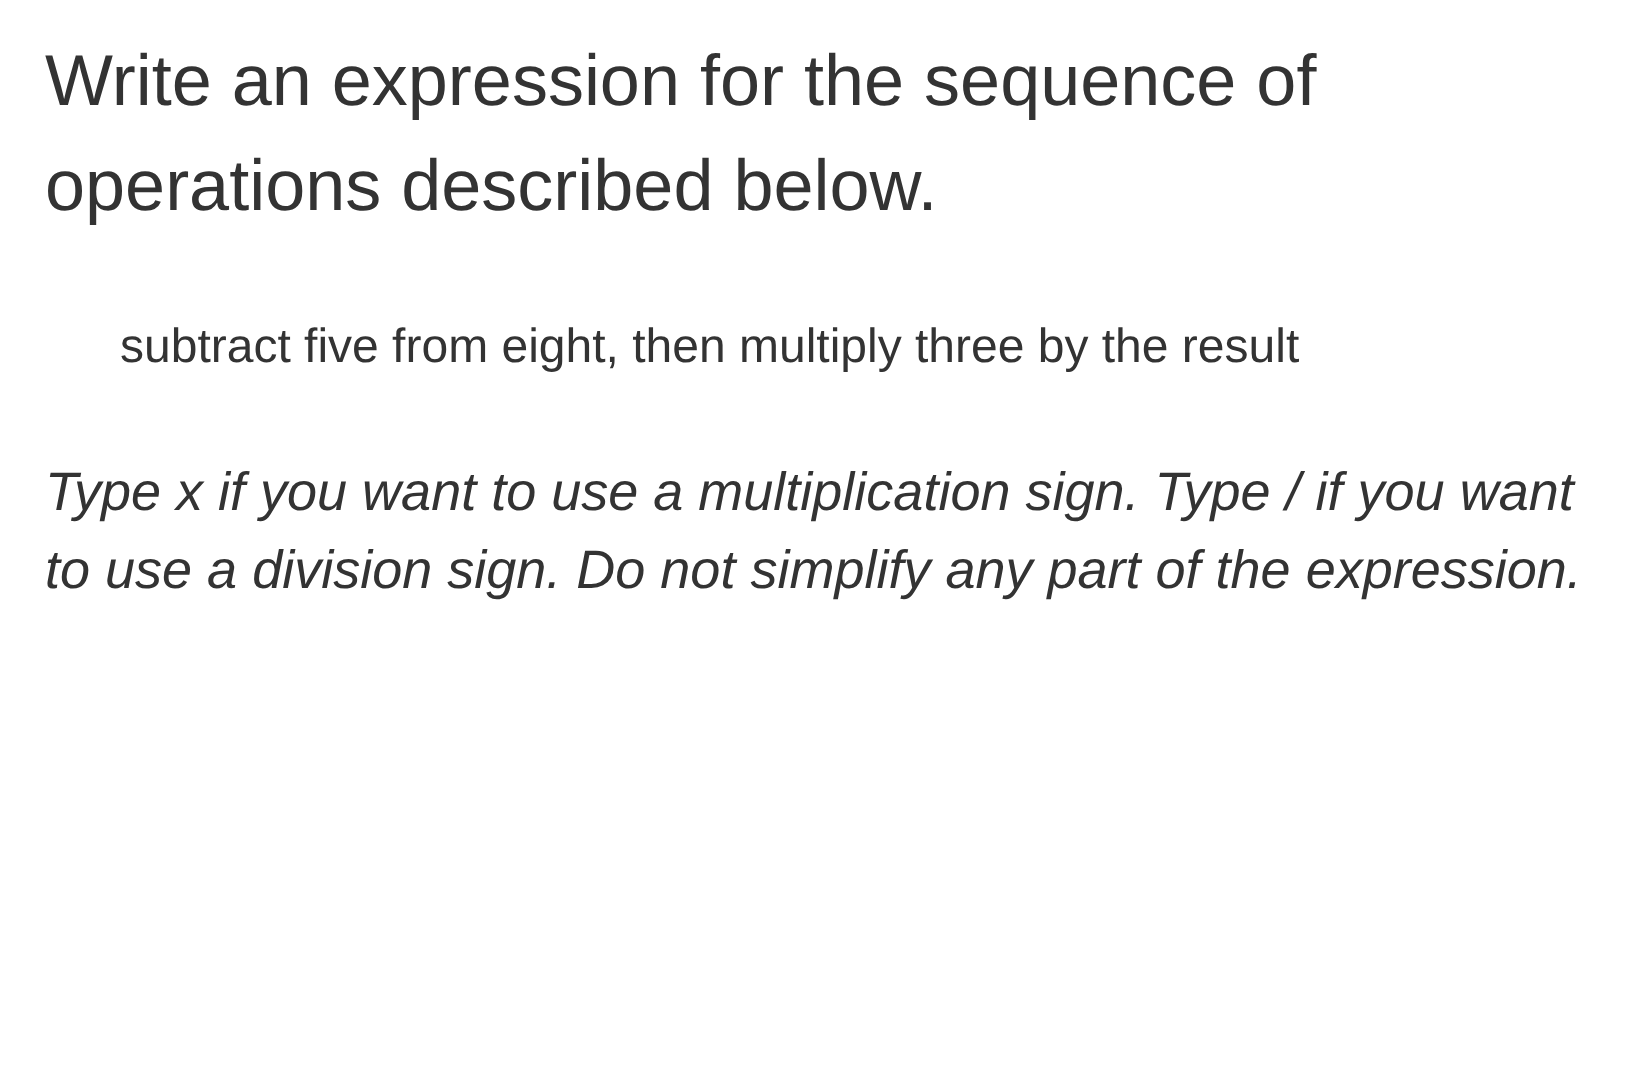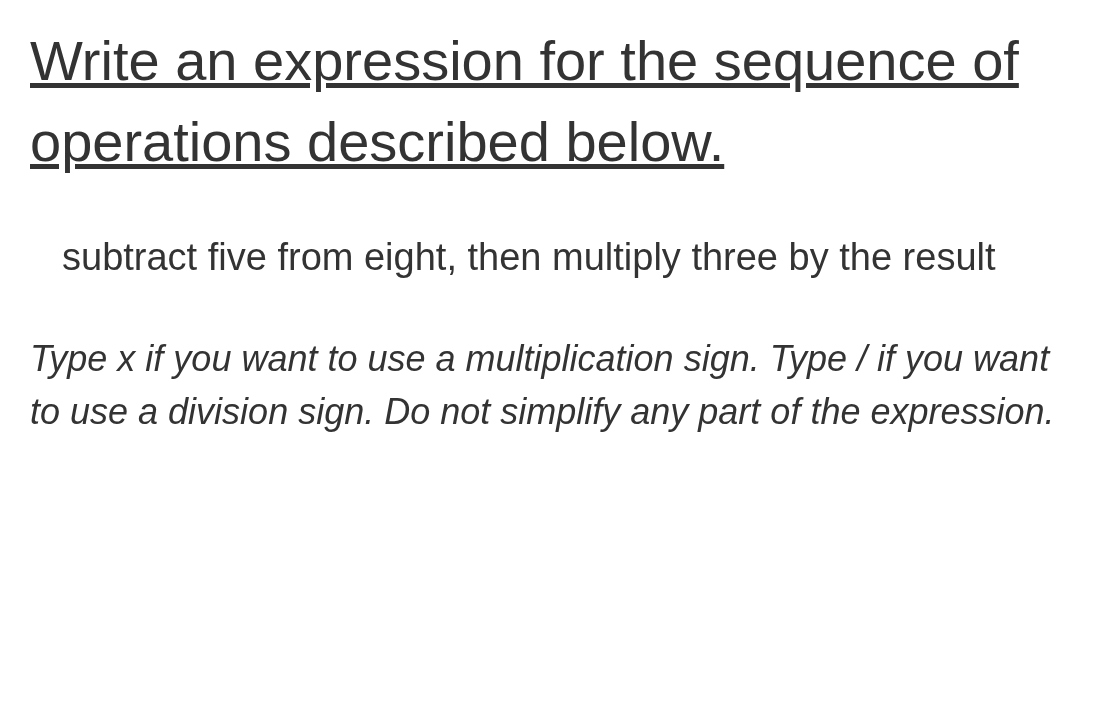--- a/index.html
+++ b/index.html
@@ -9,29 +9,28 @@
     height: 724px;
     background: #ffffff;
     font-family: Verdana, Geneva, sans-serif;
     color: #333333;
   }
   .container {
     padding: 20px 40px 20px 30px;
     box-sizing: border-box;
   }
   .prompt {
-    font-size: 56px;
+    font-size: 48px;
     line-height: 1.45;
     margin-bottom: 48px;
-    text-decoration: underline;
   }
   .operation {
-    font-size: 38px;
+    font-size: 32px;
     line-height: 1.45;
-    margin-left: 32px;
+    margin-left: 50px;
     margin-right: 30px;
     margin-bottom: 48px;
   }
   .instructions {
     font-size: 36px;
     line-height: 1.45;
     font-style: italic;
   }
 </style>
 </head>

